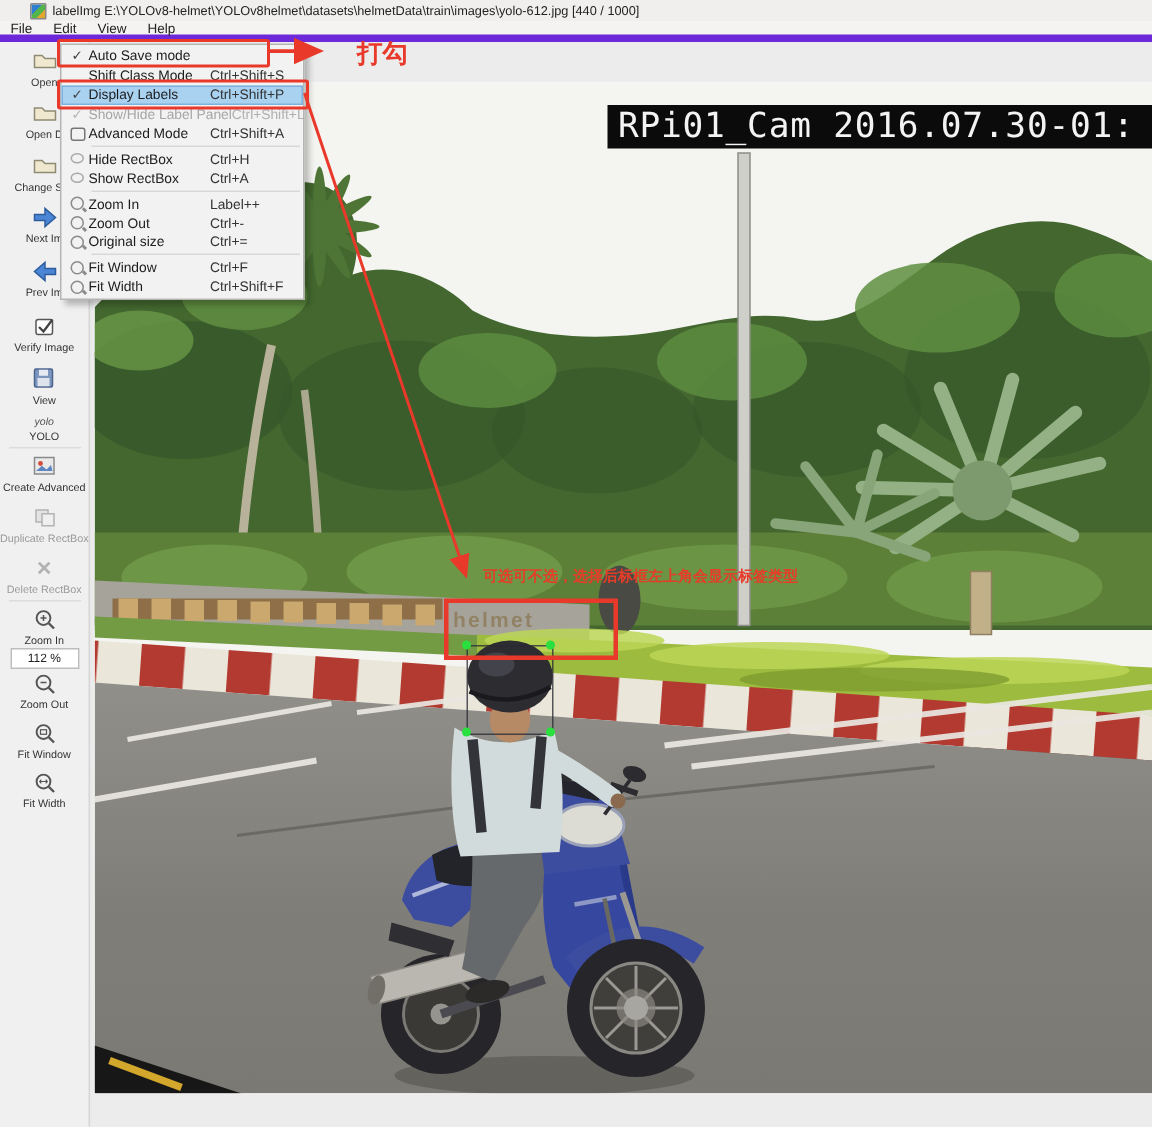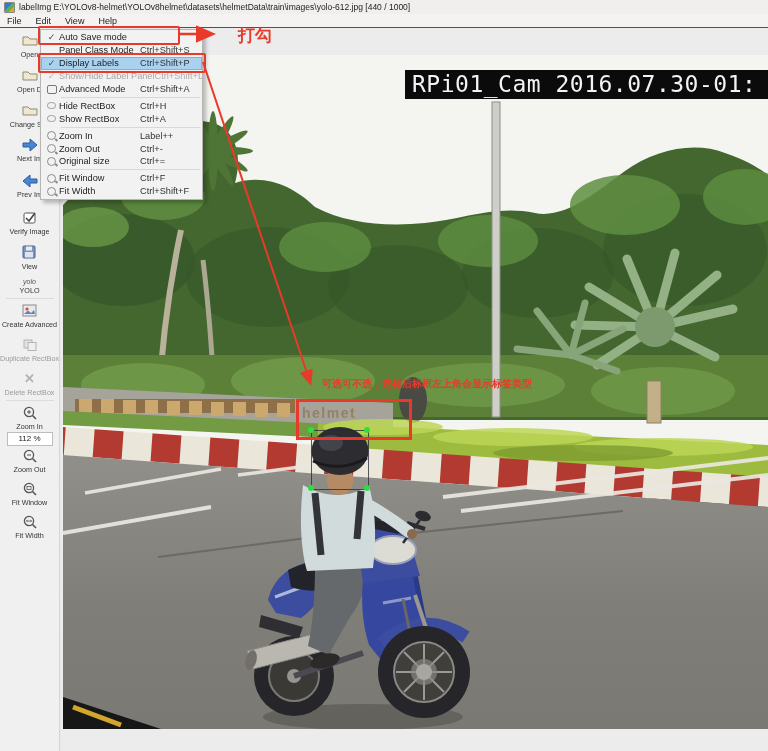--- a/index.html
+++ b/index.html
@@ -1,24 +1,24 @@
 <!DOCTYPE html>
 <html><head>
 <meta charset="utf-8">
 <style>
   html,body{margin:0;padding:0;background:#e9e9e9;width:768px;height:751px;overflow:hidden;
     font-family:"Liberation Sans",sans-serif;-webkit-font-smoothing:antialiased;}
   
   #titlebar{position:absolute;left:0;top:0;width:768px;height:14px;background:#f0efee;
-    display:flex;align-items:center;gap:4px;padding-left:4px;box-sizing:border-box;}
+    display:flex;align-items:center;gap:4px;padding-left:20px;box-sizing:border-box;}
   #app-icon{width:9px;height:9px;background:linear-gradient(135deg,#2e7dd1 0 40%,#54b54a 40% 70%,#e0a62e 70%);
     border:1px solid #888;border-radius:1px;}
   #title-text{font-size:8.5px;color:#222;white-space:nowrap;}
   #menubar{position:absolute;left:0;top:14px;width:768px;height:14px;background:#f4f3f2;
-    display:flex;align-items:center;border-bottom:1px solid #6d28d9;box-sizing:border-box;}
+    display:flex;align-items:center;border-bottom:5px solid #6d28d9;box-sizing:border-box;}
   .menubar-item{font-size:9px;color:#222;padding:0 7px;height:14px;line-height:14px;}
   
   #sidebar{position:absolute;left:0;top:28px;width:60px;height:723px;background:#f0f0f0;
     border-right:1px solid #d6d6d6;box-sizing:border-box;display:flex;flex-direction:column;align-items:center;}
   .tool{display:flex;flex-direction:column;align-items:center;justify-content:center;width:58px;}
   .tool .ticon{height:17px;display:flex;align-items:center;justify-content:center;}
   .tool .tlabel{font-size:7.2px;color:#333;white-space:nowrap;margin-top:1px;}
   .tool.disabled .tlabel{color:#9a9a9a;}
   .ssep{width:48px;border-top:1px solid #dcdcdc;margin:3px 0;}
   .zoomval{width:44px;height:12px;background:#fff;border:1px solid #bdbdbd;font-size:8px;color:#222;
@@ -409,21 +409,21 @@
 <div id="view-menu">
   <div class="mrow">
     <span class="micon">
         <span class="mcheck">✓</span>
       </span>
     <span class="mlabel">Auto Save mode</span>
     <span class="mshort"></span>
   </div>
   <div class="mrow">
     <span class="micon"></span>
-    <span class="mlabel">Panel Class Mode</span>
+    <span class="mlabel">Shift Class Mode</span>
     <span class="mshort">Ctrl+Shift+S</span>
   </div>
   <div class="mrow hl">
     <span class="micon">
         <span class="mcheck">✓</span>
       </span>
     <span class="mlabel">Display Labels</span>
     <span class="mshort">Ctrl+Shift+P</span>
   </div>
   <div class="mrow dis">

